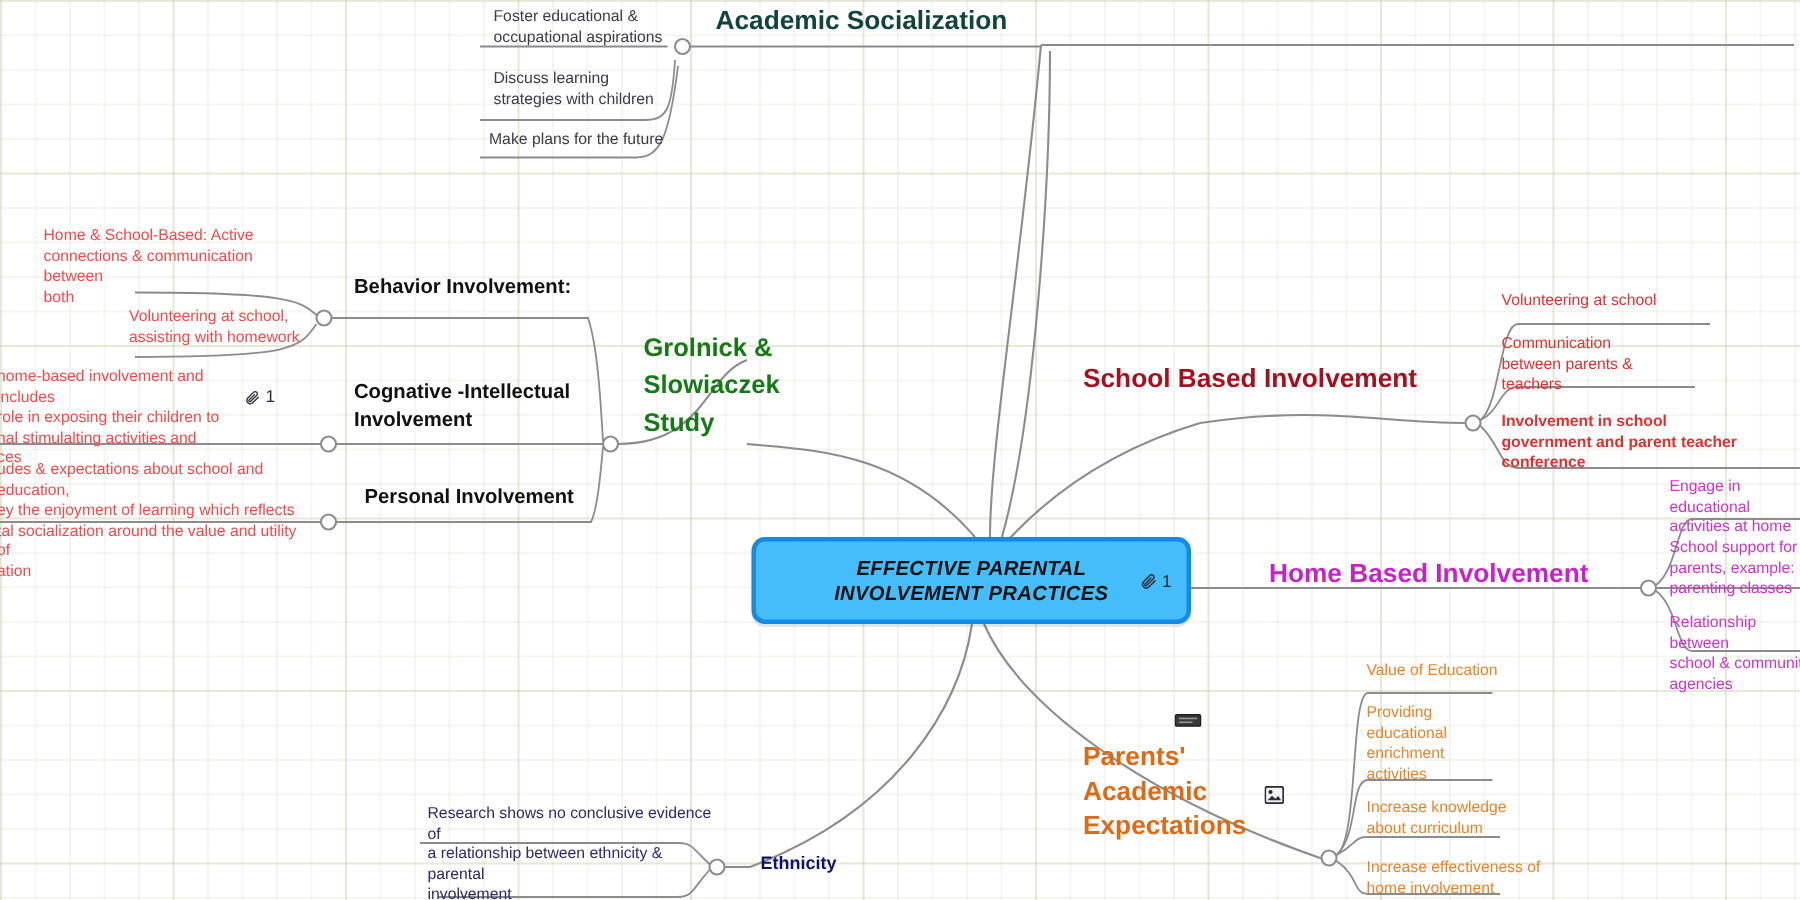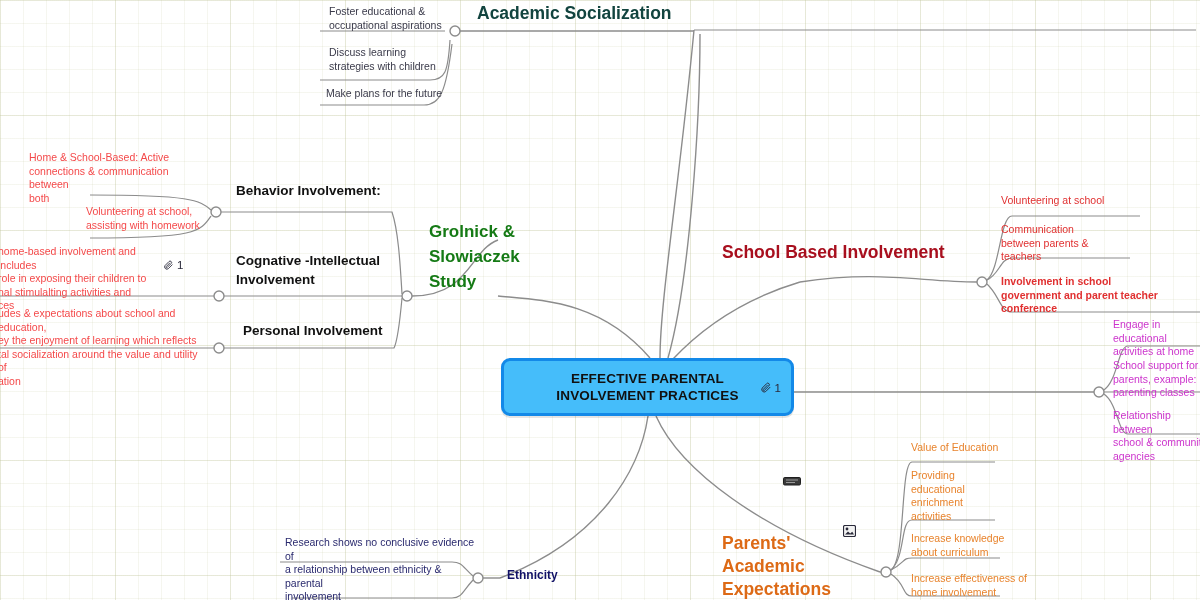--- a/index.html
+++ b/index.html
@@ -66,20 +66,21 @@
     background: #45bdfa;
     border: 3px solid #1389e8;
     border-radius: 9px;
     box-shadow: 0 2px 0 rgba(0,0,0,0.10);
     display: flex;
     align-items: center;
     justify-content: center;
   }
   #central .central-text {
     font-weight: bold;
+    font-style: italic;
     font-size: 13.5px;
     line-height: 17px;
     color: #111111;
     text-align: center;
     letter-spacing: 0.2px;
     width: 250px;
   }
   .clip-badge {
     position: absolute;
     display: flex;
@@ -93,21 +94,21 @@
   
   .heading {
     position: absolute;
     font-weight: bold;
     white-space: pre-line;
   }
   .h-academic   { left: 477px; top: 3px;   font-size: 17.5px; color: #12443f; }
   .h-grolnick   { left: 429px; top: 219px; font-size: 17px;   color: #157a15; line-height: 25px; }
   .h-school     { left: 722px; top: 242px; font-size: 17.5px; color: #a80f1e; }
   .h-home       { left: 846px; top: 372px; font-size: 17.5px; color: #cc1fcc; }
-  .h-parents    { left: 722px; top: 493px; font-size: 17.5px; color: #dd6a16; line-height: 23px; margin-top: 39px; }
+  .h-parents    { left: 722px; top: 493px; font-size: 17.5px; color: #dd6a16; line-height: 23px; }
   .h-ethnicity  { left: 507px; top: 568px; font-size: 12px; color: #111166; }
 
   .sub-heading {
     position: absolute;
     font-weight: bold;
     font-size: 13.5px;
     color: #111111;
     line-height: 19px;
     white-space: pre-line;
   }
@@ -242,20 +243,21 @@
 
   <div class="heading h-school">School Based Involvement</div>
   <div class="leaf crimson" style="left:1001px; top:194px; width:160px;">Volunteering at school</div>
   <div class="leaf crimson" style="left:1001px; top:223px; width:110px;">Communication
 between parents &amp;
 teachers</div>
   <div class="leaf crimson" style="left:1001px; top:275px; width:190px;font-weight:bold;">Involvement in school
 government and parent teacher
 conference</div>
 
+  <div class="heading h-home">Home Based Involvement</div>
   <div class="leaf magenta" style="left:1113px; top:318px; width:100px;">Engage in educational
 activities at home</div>
   <div class="leaf magenta" style="left:1113px; top:359px; width:100px;">School support for
 parents, example:
 parenting classes</div>
   <div class="leaf magenta" style="left:1113px; top:409px; width:100px;">Relationship between
 school &amp; community
 agencies</div>
 
   <div class="heading h-parents">Parents'

